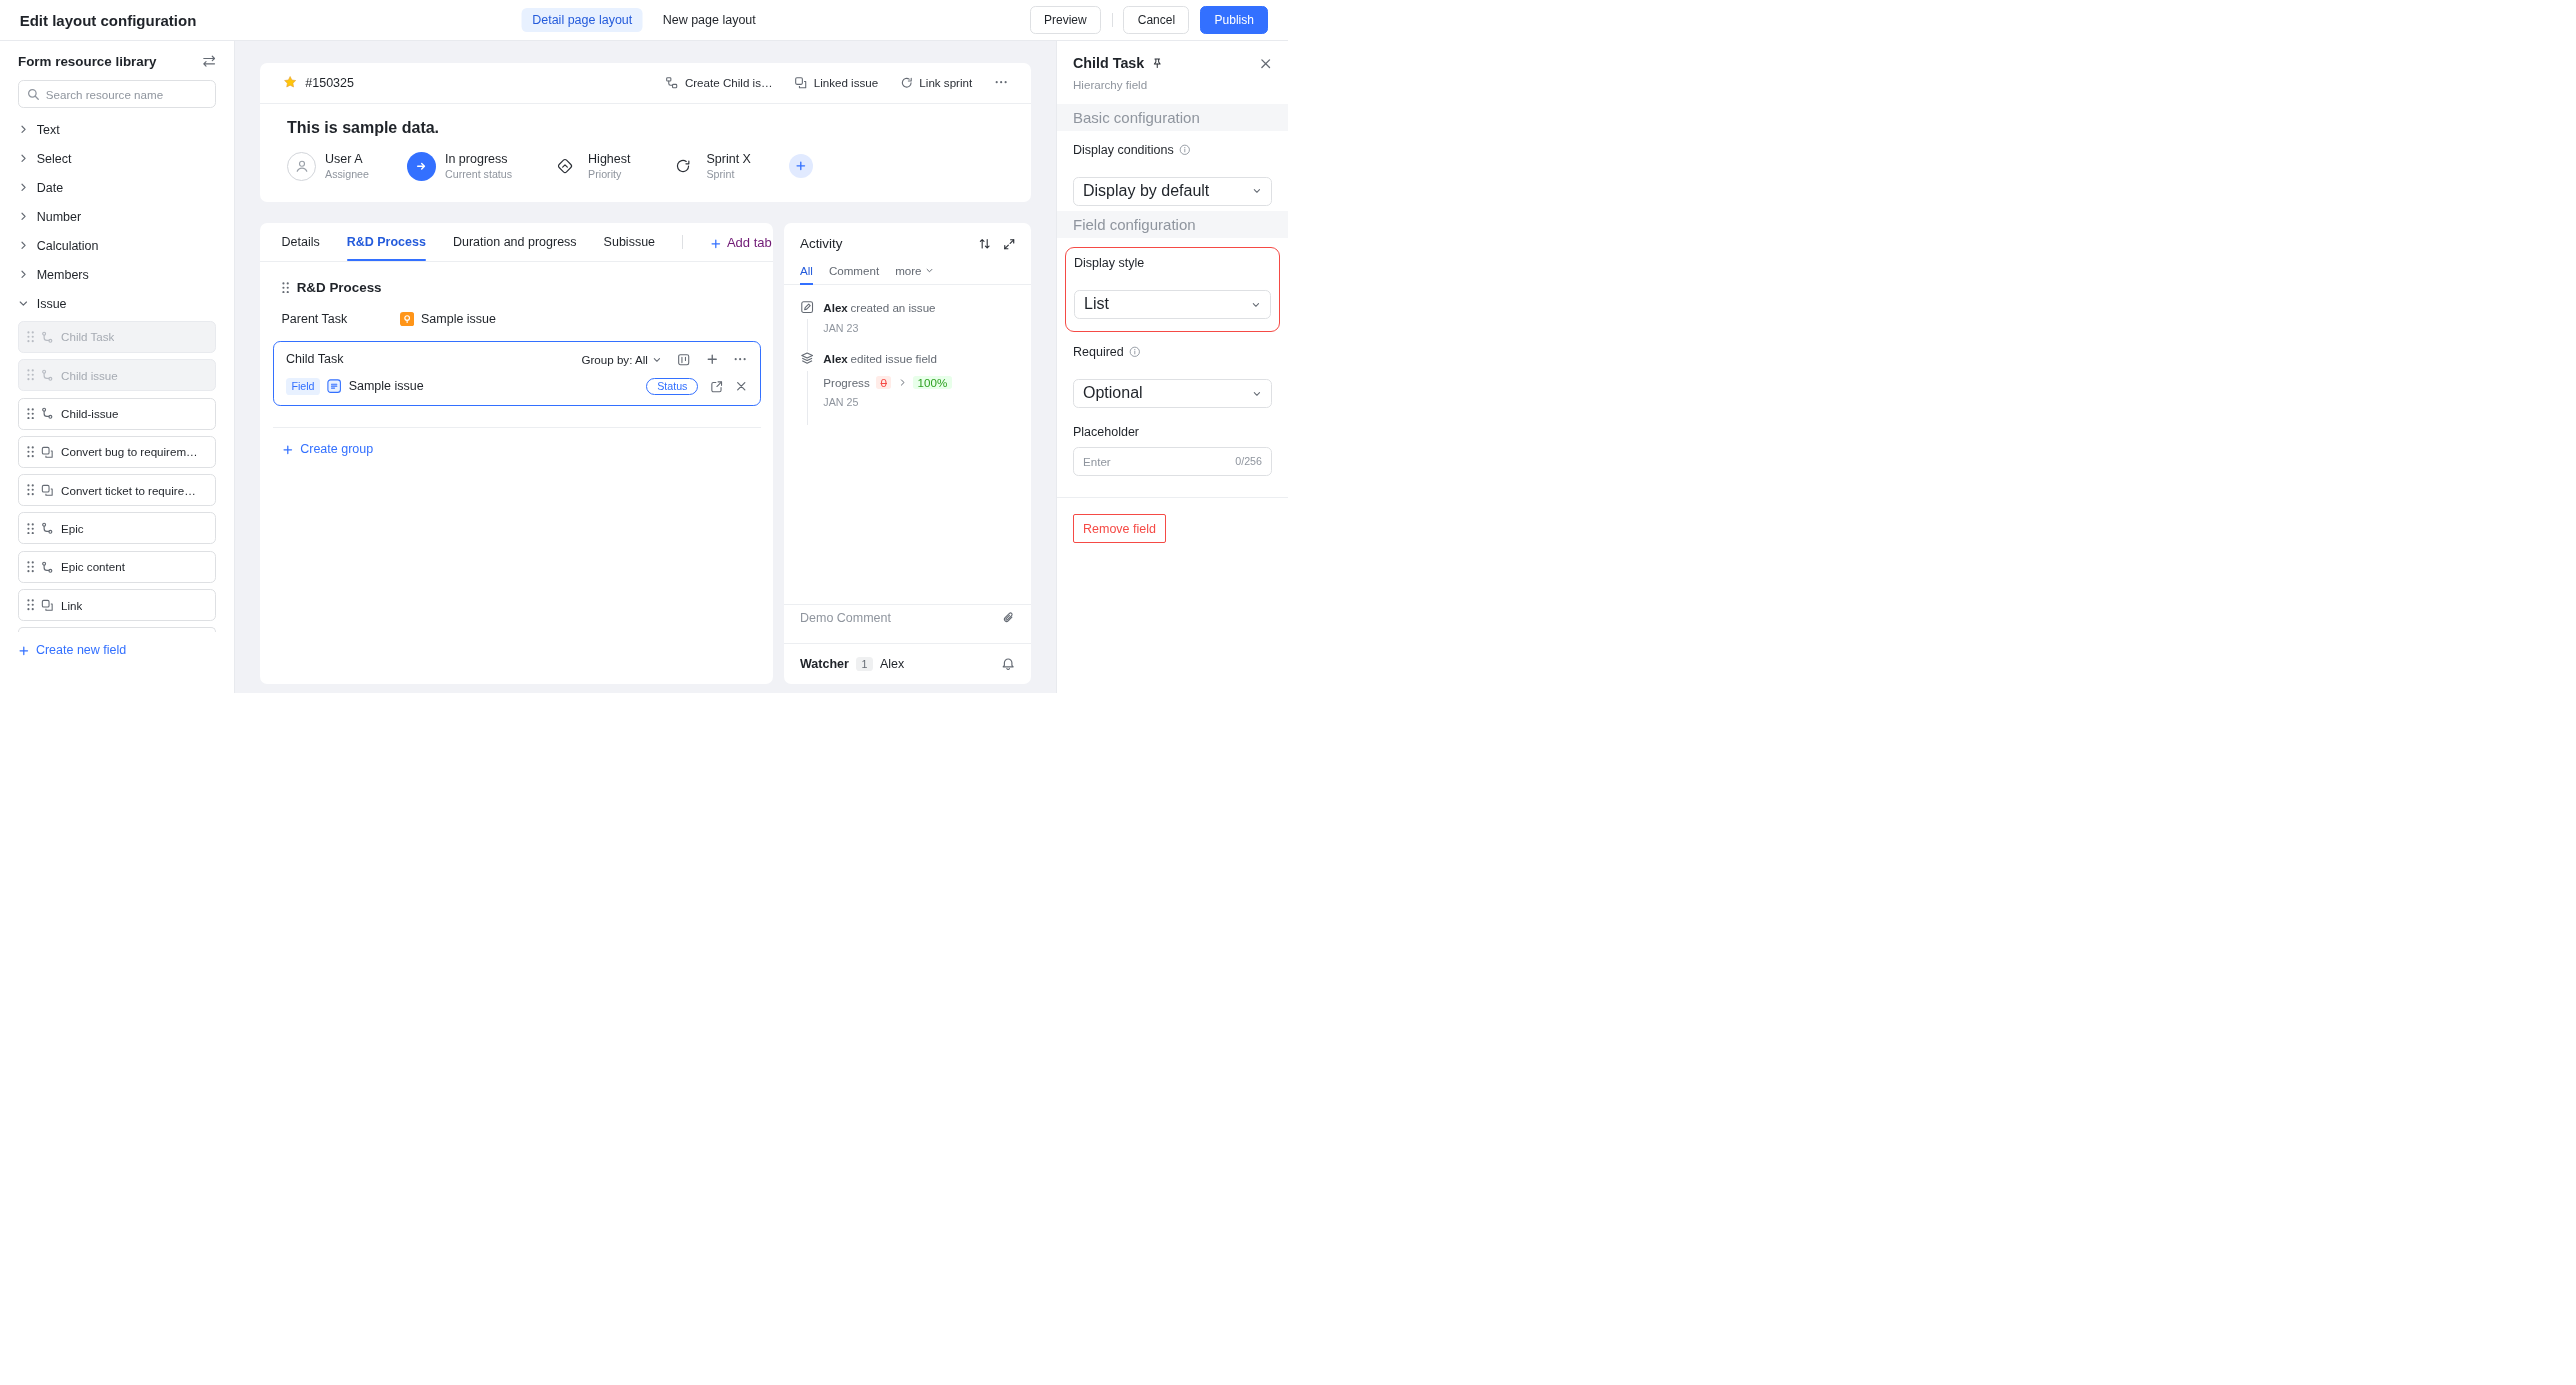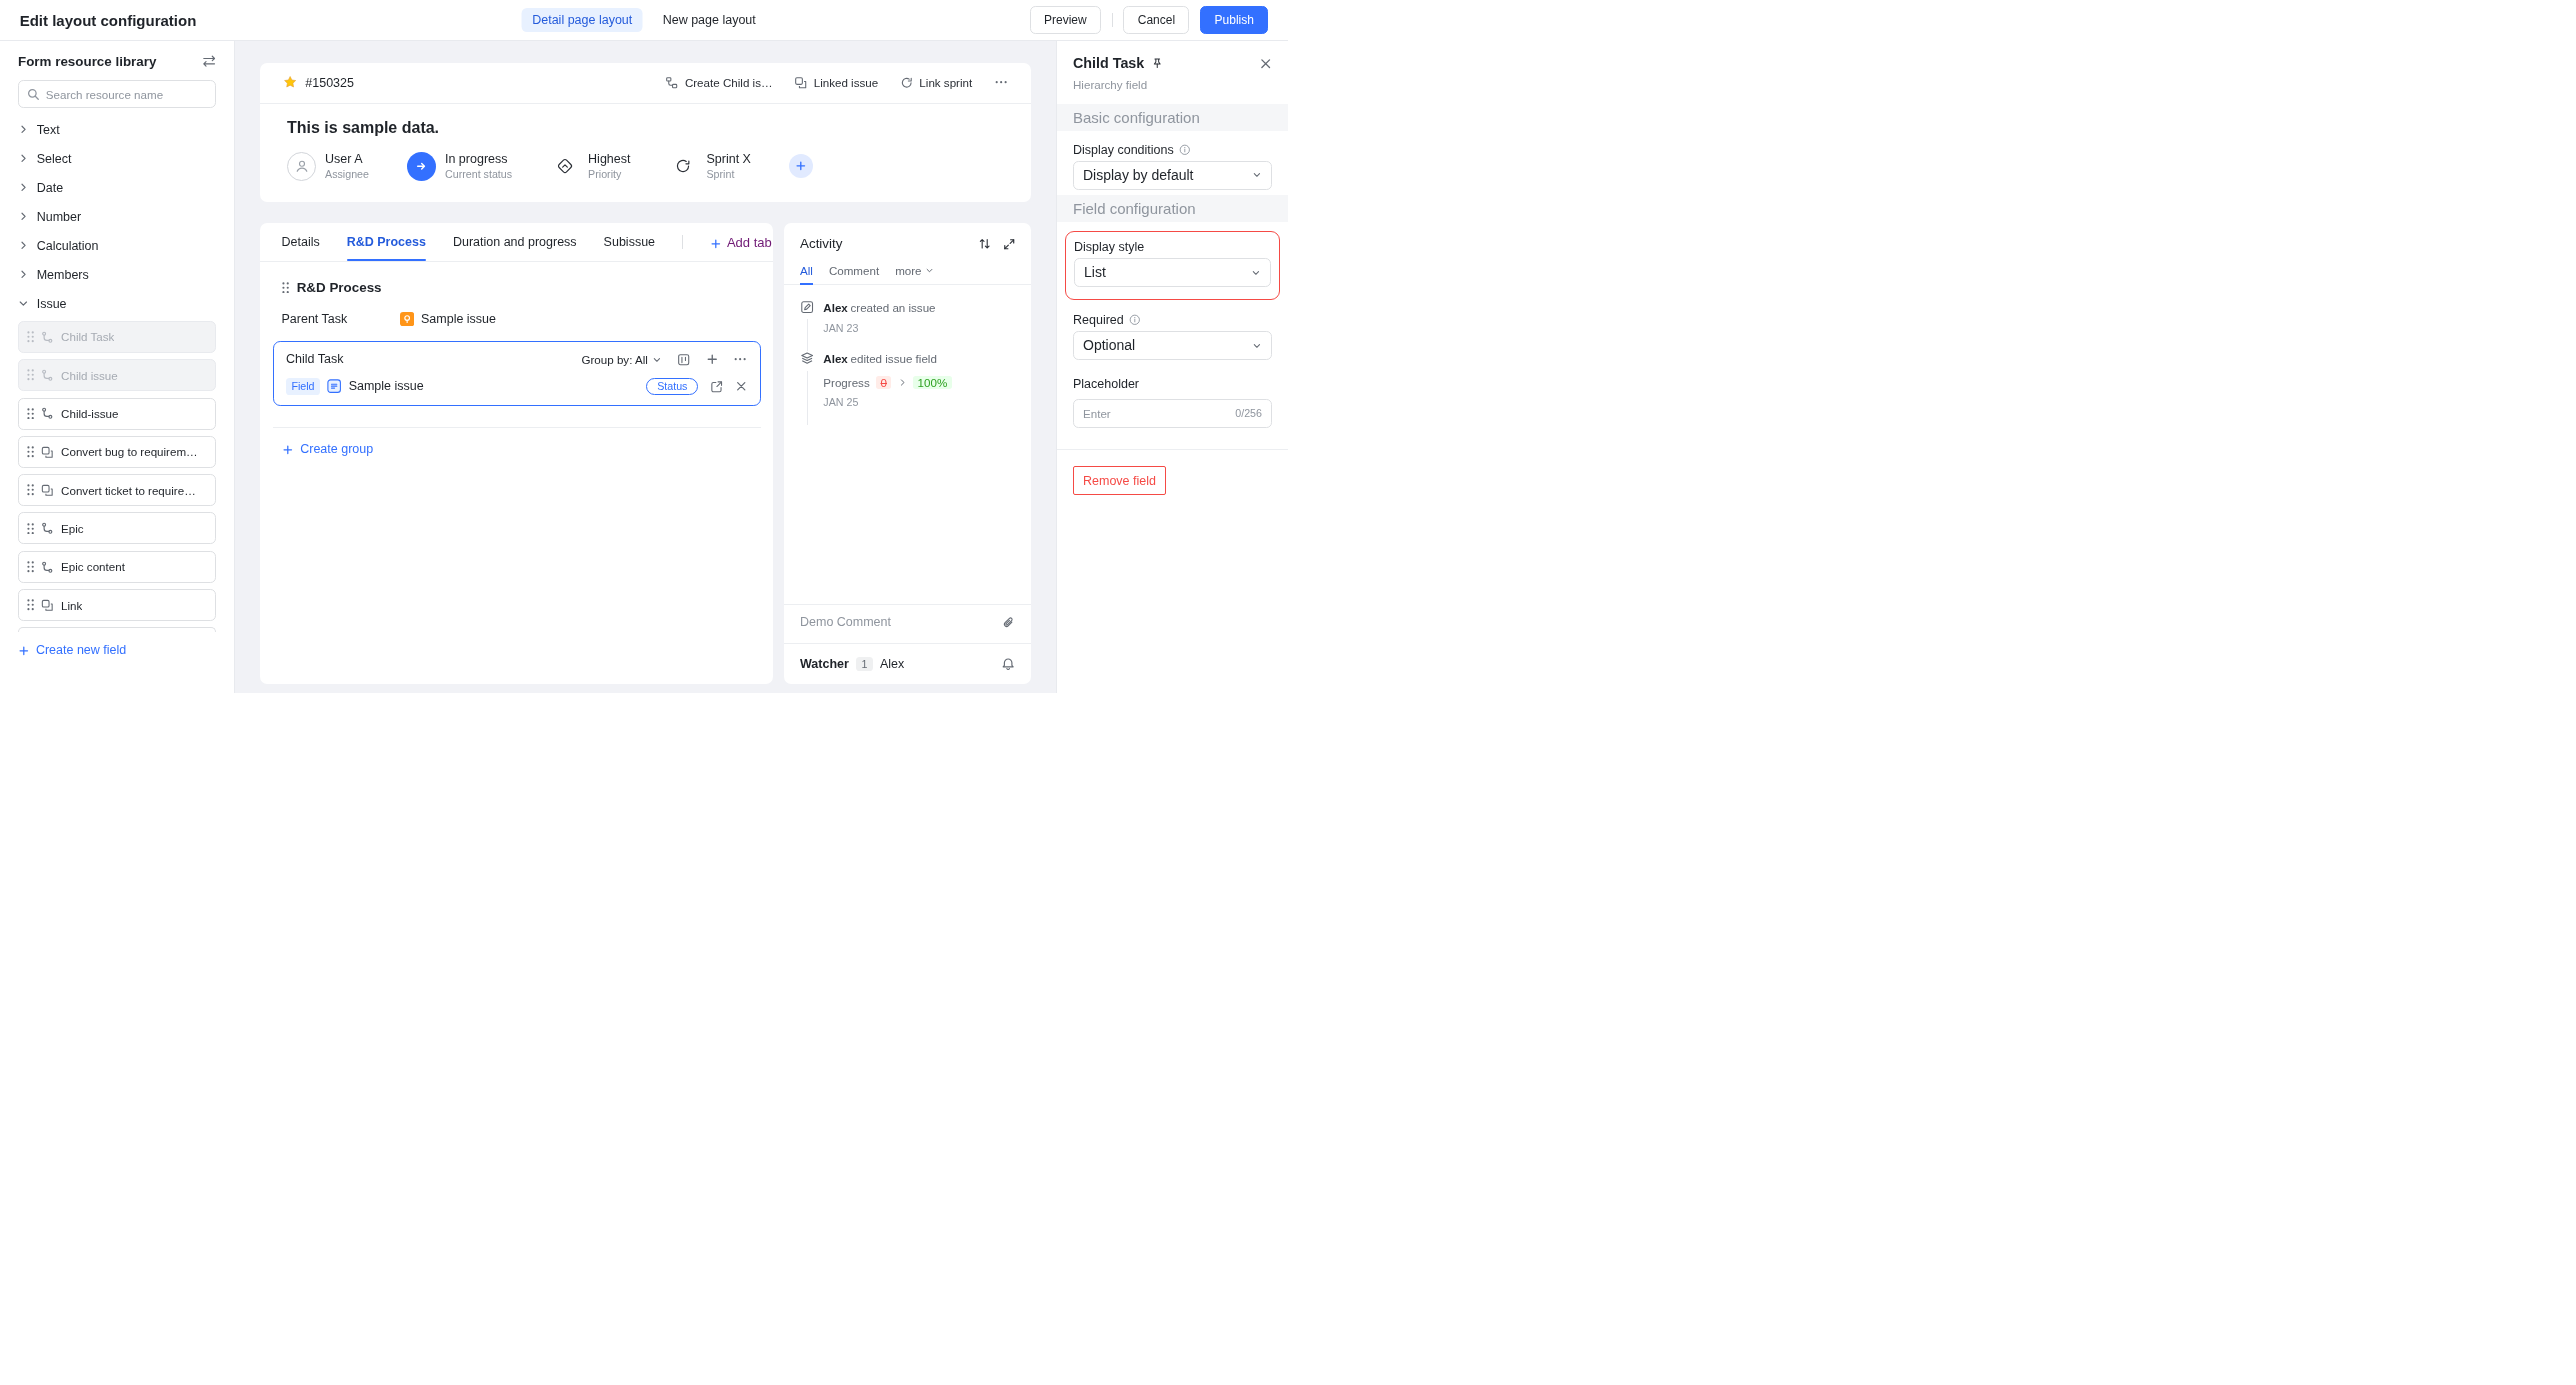--- a/index.html
+++ b/index.html
@@ -99,40 +99,40 @@
 .tl-icol{display:flex;flex-direction:column;align-items:center;width:14.3px;flex:none}
 .tl-conn{width:0.9px;flex:1;background:#e8eaee;margin-top:5.4px;min-height:10.7px}
 .tl-body{padding-bottom:17px;min-width:0}
 .tl-line{font-size:11.6px;color:#646a73;line-height:15px}
 .tl-line b{color:#1f2329;font-weight:600;margin-right:2.7px}
 .tl-date{font-size:10.7px;color:#8f959e;margin-top:7.2px}
 .tl-progress{display:flex;align-items:center;gap:6.3px;margin-top:9.8px;font-size:11.6px;color:#646a73}
 .val-old{color:#f54a45;background:#ffece8;text-decoration:line-through;padding:0 4.5px;border-radius:2.7px}
 .val-new{color:#2ea121;background:#e8ffea;padding:0 4.5px;border-radius:2.7px}
 .act-spacer{flex:1}
-.comment-row{display:flex;align-items:flex-end;border-top:0.9px solid #eceef1;padding:14px 16px;height:39px;flex:none;cursor:text}
+.comment-row{display:flex;align-items:flex-start;border-top:0.9px solid #eceef1;padding:6px 16px;height:39px;flex:none;cursor:text}
 .comment-ph{font-size:12.5px;color:#8f959e}
 .comment-row .ic{margin-left:auto}
 .watcher-row{display:flex;align-items:center;gap:7.2px;border-top:0.9px solid #eceef1;padding:0 16px;height:41px;flex:none}
 .w-label{font-size:12.5px;font-weight:600}
 .w-count{background:#eff0f1;color:#646a73;font-size:10.7px;padding:0.9px 5.4px;border-radius:3.6px}
 .w-name{font-size:12.5px}
 .watcher-row .ic{margin-left:auto}
 
 
 .config{width:232px;flex:none;border-left:0.9px solid #e8eaee;display:flex;flex-direction:column;background:#fff;overflow:hidden}
 .cfg-head{padding:14.3px 16px 0}
 .cfg-trow{display:flex;align-items:center;gap:7.2px}
 .cfg-title{font-size:14.3px;font-weight:700}
 .cfg-close{margin-left:auto;cursor:pointer}
 .cfg-sub{font-size:11.6px;color:#8f959e;margin:7.2px 0 12.5px}
 .cfg-band{background:#f5f6f8;color:#8f959e;font-size:15px;height:27px;display:flex;align-items:center;padding:0 16px}
 .cfg-group{padding:11.6px 16px 5.4px}
 .cfg-lrow{display:flex;align-items:center;gap:5.4px;font-size:12.5px}
-.select{margin-top:4px;height:29px;border:0.9px solid #dee0e3;border-radius:5.4px;display:flex;align-items:center;padding:0 9px;font-size:14px;cursor:pointer;background:#fff}
+.select{margin-top:20px;height:29px;border:0.9px solid #dee0e3;border-radius:5.4px;display:flex;align-items:center;padding:0 9px;font-size:16px;cursor:pointer;background:#fff}
 .select .chev{margin-left:auto;color:#646a73}
 .red-box{border:1.8px solid #f54a45;border-radius:9px;margin:9px 8px 1.8px}
 .red-box .cfg-group{padding:8px 8px 11.6px}
 .inp{margin-top:8px;height:29px;border:0.9px solid #dee0e3;border-radius:5.4px;display:flex;align-items:center;padding:0 9px;gap:5.4px;background:#fff}
 .inp input{border:0;outline:0;flex:1;min-width:0;font-size:11.6px}
 .inp input::placeholder{color:#8f959e}
 .char-count{font-size:10.7px;color:#8f959e}
 .cfg-div{border-top:0.9px solid #eceef1;margin-top:16px}
 .remove-btn{margin:16px 16px 0;align-self:flex-start;border:0.9px solid #f54a45;color:#f54a45;background:#fff;border-radius:2px;height:29px;padding:0 9px;font-size:12.5px}
 </style>

